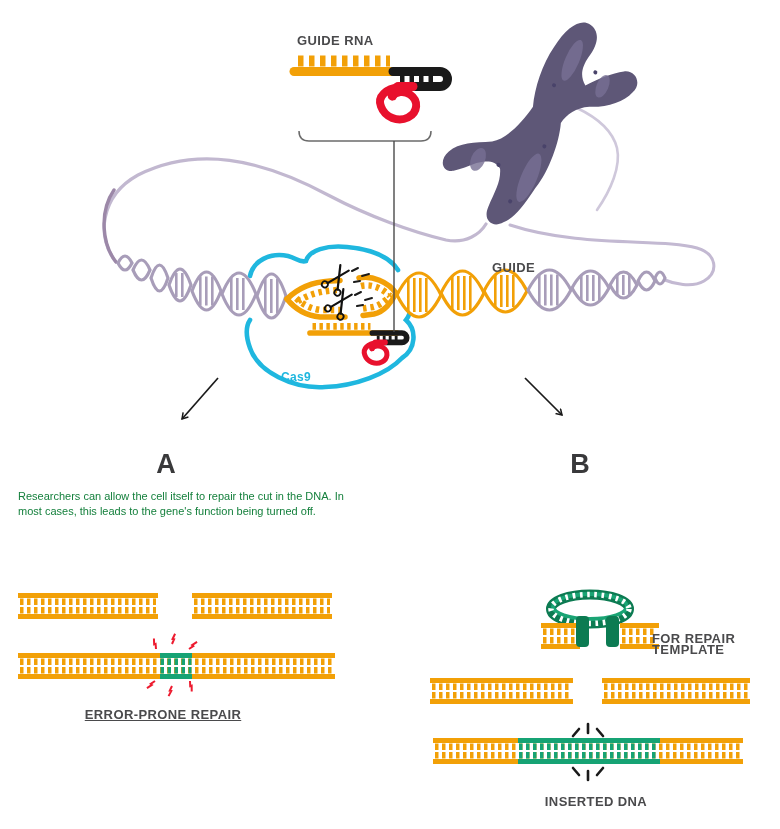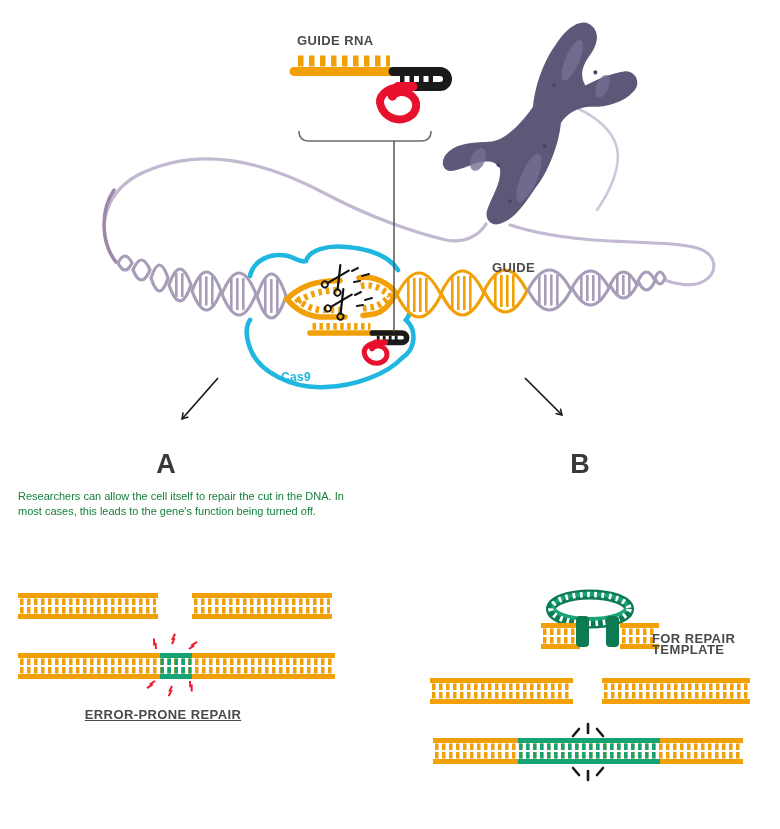--- a/index.html
+++ b/index.html
@@ -255,14 +255,15 @@
 <div class="abs cas9" style="left:281px;top:334px;">Cas9</div>
 
 <div class="abs letter ctr" style="left:146px;top:449px;width:40px;">A</div>
 <div class="abs letter ctr" style="left:560px;top:449px;width:40px;">B</div>
 
 <div class="abs para" style="left:18px;top:489px;width:338px;">Researchers can allow the cell itself to repair the cut in the DNA. In most cases, this leads to the gene's function being turned off.</div>
 
 <div class="abs lbl ctr" style="left:43px;top:707px;width:240px;text-decoration:underline;">ERROR-PRONE REPAIR</div>
 <div class="abs lbl" style="left:652px;top:642px;">TEMPLATE</div>
 <div class="abs lbl" style="left:652px;top:631px;">FOR REPAIR</div>
+<div class="abs lbl ctr" style="left:496px;top:794px;width:200px;">INSERTED DNA</div>
 
 </div>
 
 </body></html>

